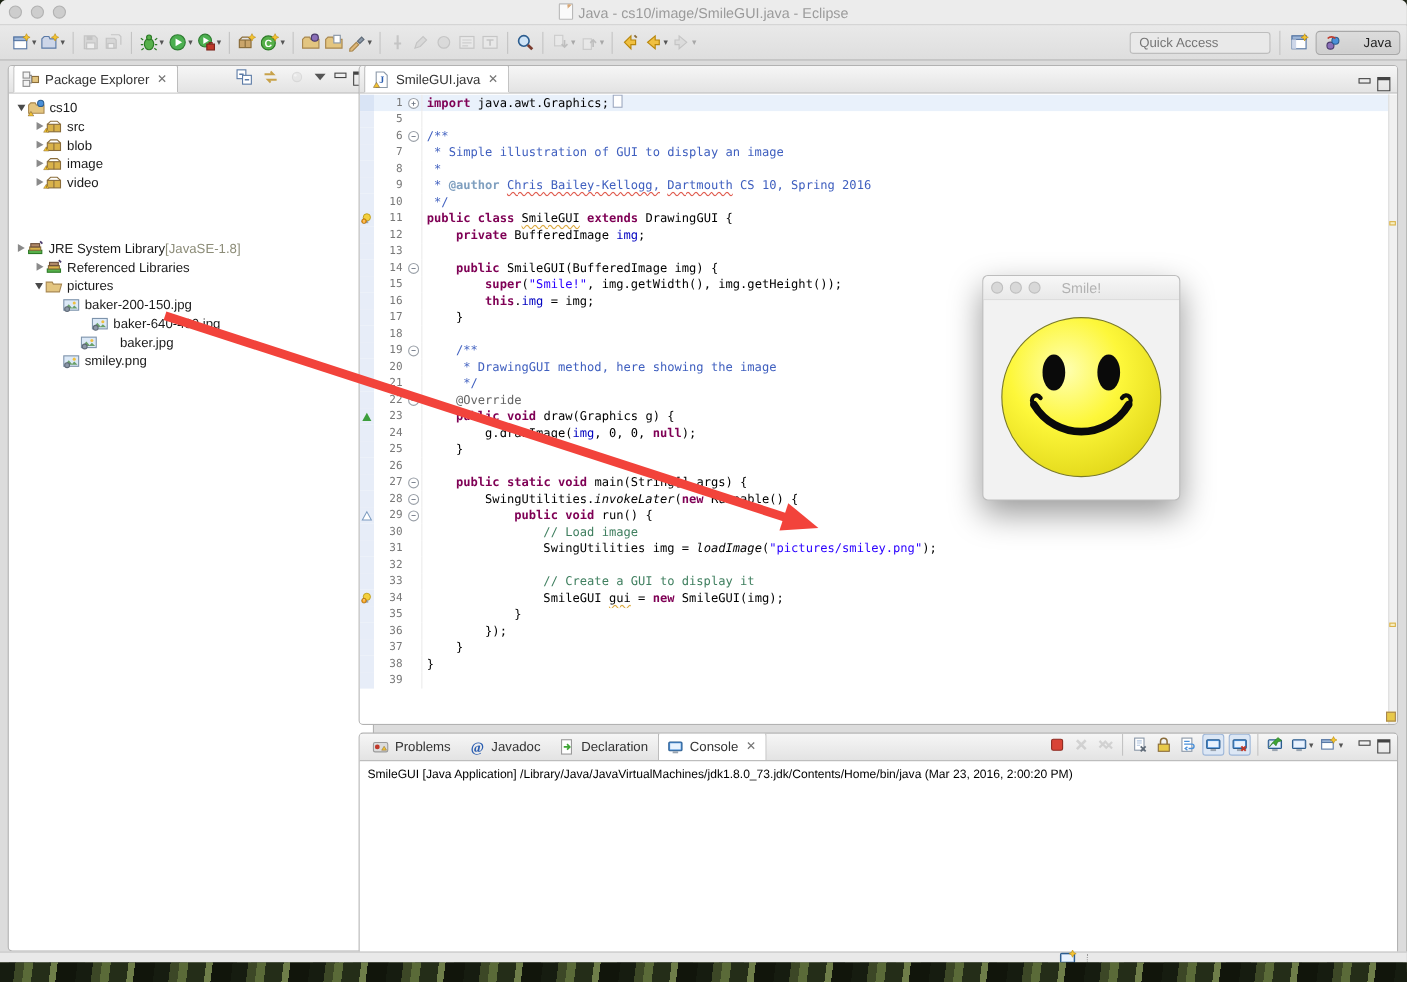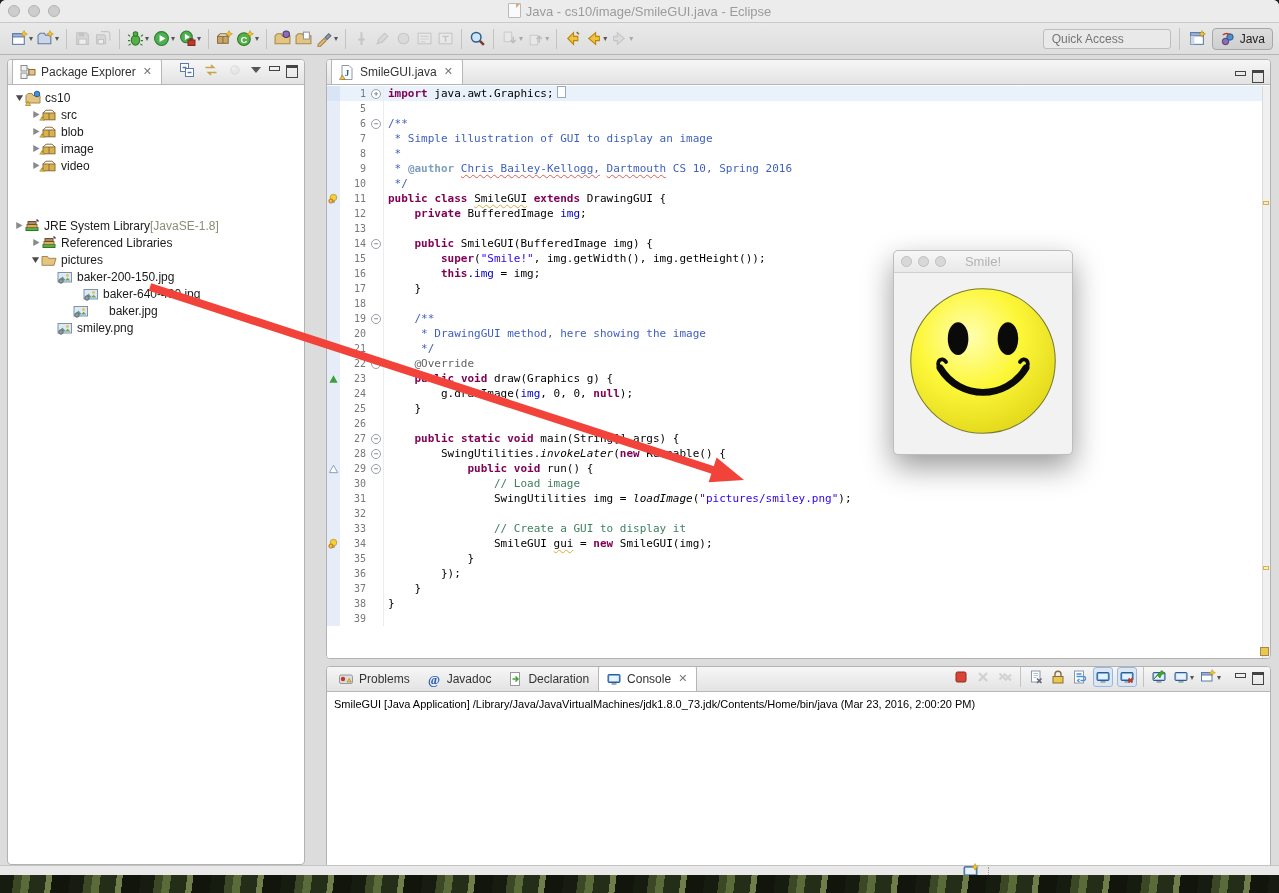--- a/index.html
+++ b/index.html
@@ -30,21 +30,21 @@
   .tbtn{display:flex;align-items:center;padding:2px 1px;border-radius:3px;}
   .tbtn .ic{width:17px;height:17px;display:inline-block;}
   .tbtn .ic svg{width:17px;height:17px;display:block;}
   .tbtn.dis{filter:grayscale(1) opacity(.42);}
   .dd{font-size:8px;color:#555;margin-left:1px;}
   .tbtn.dis .dd{color:#555;}
   .toolbar-right{margin-left:auto;display:flex;align-items:center;gap:8px;}
   .quick-access{width:110px;height:18px;border:1px solid #bdbdbd;border-radius:3px;background:#e9e9e9;
     color:#ababab;font-size:12px;padding:0 8px;font-family:"Liberation Sans",sans-serif;}
   .persp-group{display:flex;align-items:center;gap:5px;border-left:1px solid #c3c3c3;padding-left:8px;}
-  .persp-btn{display:flex;align-items:center;gap:4px;background:linear-gradient(#dcdcdc,#cfcfcf);
+  .persp-btn{display:flex;align-items:center;gap:20px;background:linear-gradient(#dcdcdc,#cfcfcf);
     border:1px solid #a8a8a8;border-radius:4px;padding:2px 7px;font-size:12px;color:#222;}
   
   .panel{position:absolute;background:#fff;border:1px solid #b2b2b2;border-radius:4px;box-sizing:border-box;overflow:hidden;}
   .tabstrip{height:25px;background:linear-gradient(#f6f6f6,#e3e3e3);border-bottom:1px solid #b6b6b6;
     display:flex;align-items:flex-end;padding-left:4px;box-sizing:border-box;}
   .tab{display:flex;align-items:center;gap:5px;font-size:12px;color:#333;padding:4px 9px 4px 7px;}
   .tab.active{background:#fff;border:1px solid #b6b6b6;border-bottom:none;border-radius:4px 4px 0 0;height:17px;}
   .tab .ic{width:16px;height:16px;}
   .tab .ic svg{width:16px;height:16px;display:block;}
   .tab .close{color:#777;font-size:11px;margin-left:2px;cursor:default;}
@@ -372,21 +372,21 @@
                 <circle cx="5.5" cy="10.5" r="3.2" fill="#8a6fb8" stroke="#4a3a6b"></circle>
                 <circle cx="10" cy="6" r="3.2" fill="#4a90d9" stroke="#2c5d8f"></circle>
                 <path d="M3 4c2-2 5-2 7 0" fill="none" stroke="#c0392b" stroke-width="1.6"></path>
               </svg></span>
           <span>Java</span>
         </span>
       </div>
     </div>
   </div>
 
-  <div class="panel" style="left:7px;top:59px;width:298px;height:806px;">
+  <div class="panel" style="left:7px;top:59px;width:333px;height:806px;">
     <div class="tabstrip">
       <div class="tab active">
         <span class="ic" id="pkgexp-ic">
             <svg viewBox="0 0 16 16">
               <rect x="1" y="1.5" width="6" height="5.5" fill="#f2f2f2" stroke="#8a8a8a"></rect>
               <rect x="1" y="9" width="6" height="5.5" fill="#f2f2f2" stroke="#8a8a8a"></rect>
               <rect x="9" y="5.5" width="6" height="5.5" fill="#e3c580" stroke="#8a6d3b"></rect>
               <path d="M7 4.5h1.5v7H7M8.5 8H9" fill="none" stroke="#8a8a8a"></path>
             </svg>
           </span>

